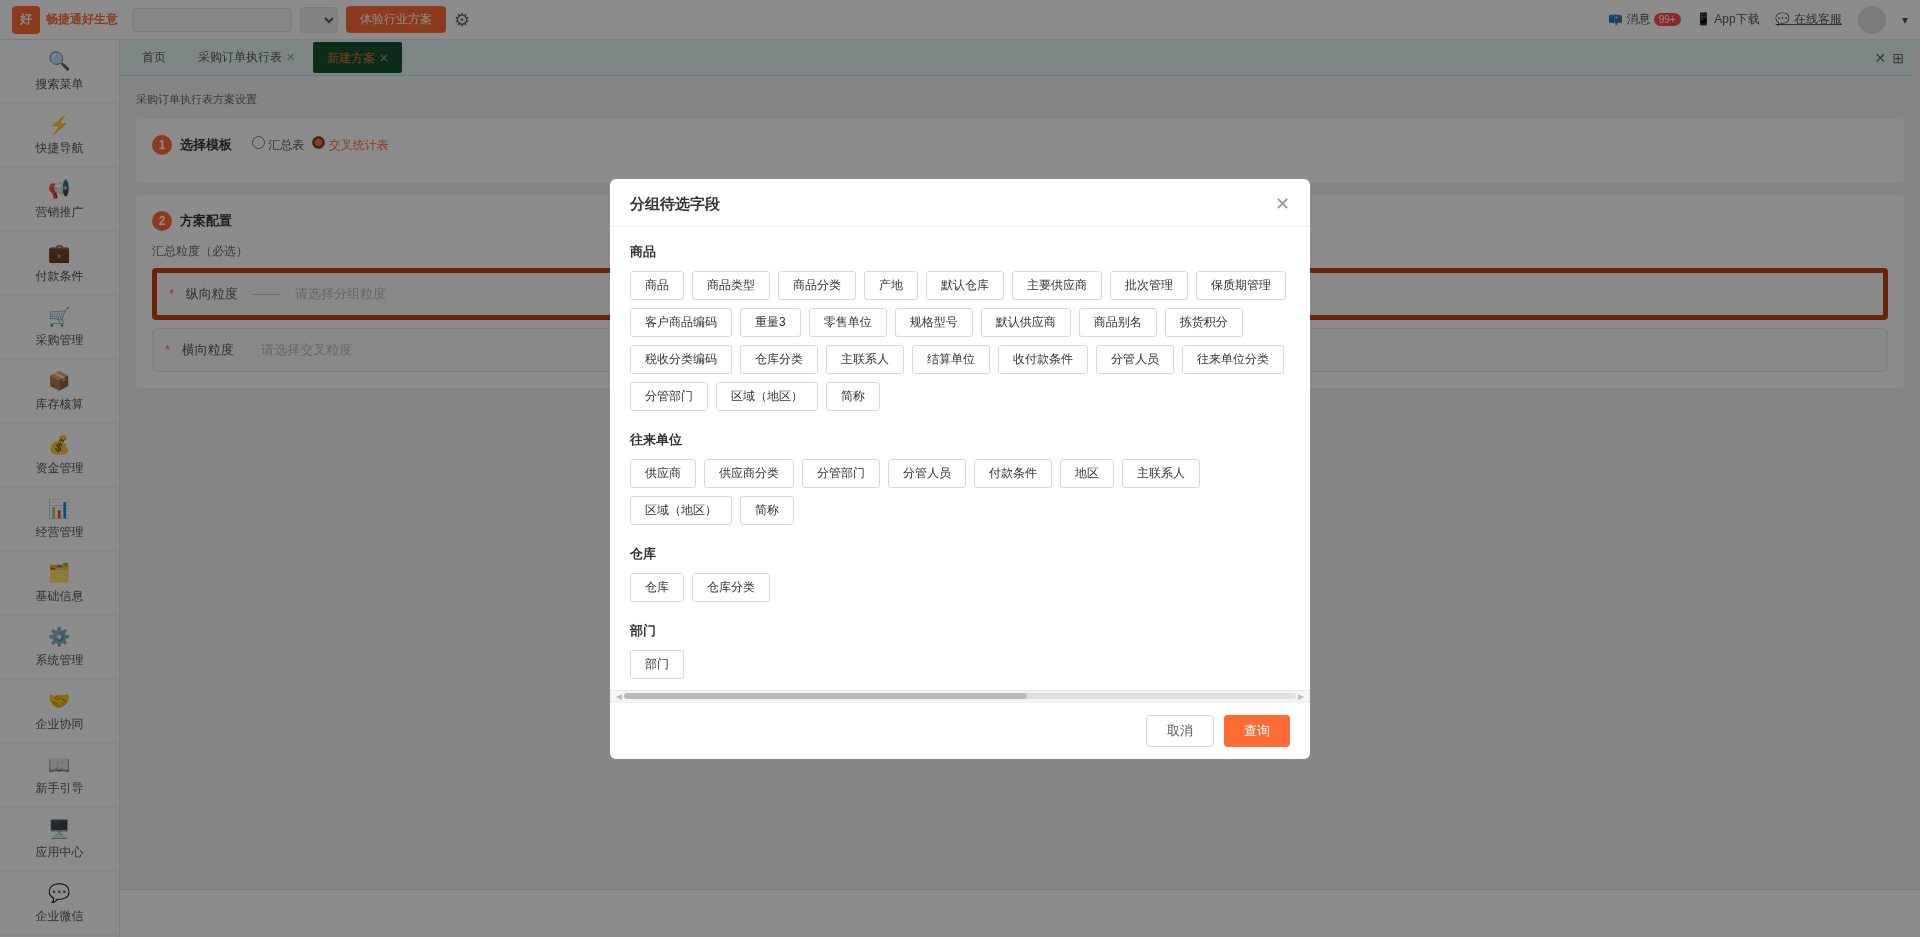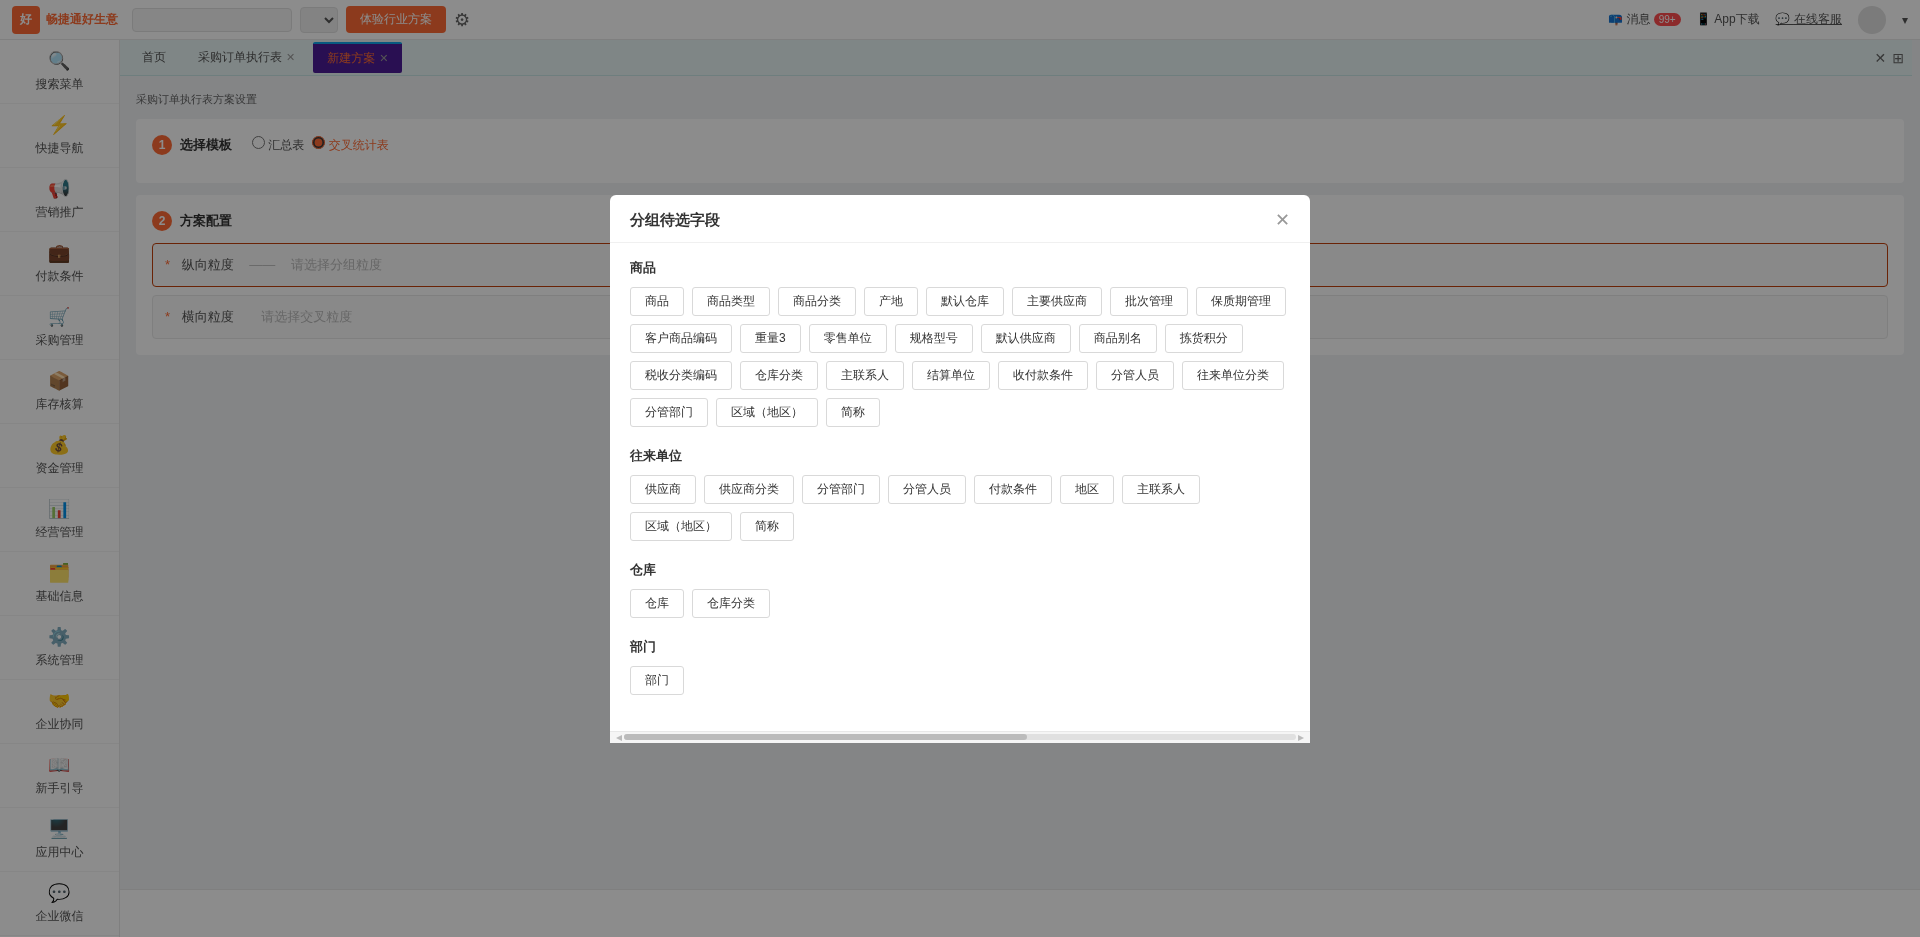--- a/index.html
+++ b/index.html
@@ -112,23 +112,23 @@
     }
     .tab {
       padding: 6px 14px;
       font-size: 12px;
       cursor: pointer;
       color: #555;
       border-radius: 2px;
       white-space: nowrap;
     }
     .tab.active {
-      background: #4c1d95;
+      background: #14532d;
       color: #ff6b35;
-      border-top: 2px solid #0ea5e9;
+      border-top: 2px solid #14532d;
       text-align: right;
     }
     .tab-close {
       margin-left: 4px;
       color: #999;
       font-size: 11px;
     }
 
     
     .main-content {
@@ -423,21 +423,22 @@
       <label style="font-size:12px;font-weight:normal;color:#ff6b35;">
         <input type="radio" name="template" checked="" style="accent-color: rgb(255, 107, 53);"> <span>交叉统计表</span>
       </label>
     </div>
   </div>
   <div class="config-section">
     <div class="step-label">
       <span class="step-num">2</span>
       <span>方案配置</span>
     </div>
-    <div style="background:#f9f9f9;border:1px solid #c2410c;border-radius:4px;padding:12px;margin-bottom:8px;">
+    <div style="color:#666;font-size:12px;margin-bottom:8px;">汇总粒度（必选）</div>
+    <div style="background:#f9f9f9;border:5px solid #c2410c;border-radius:4px;padding:12px;margin-bottom:8px;">
       <span style="color:#ff6b35;margin-right:8px;">*</span>
       <span style="color:#555;margin-right:12px;">纵向粒度</span>
       <span style="color:#bbb;">——</span>
       <span style="color:#bbb;margin-left:12px;">请选择分组粒度</span>
     </div>
     <div style="background:#f9f9f9;border:1px solid #e8e8e8;border-radius:4px;padding:12px;">
       <span style="color:#ff6b35;margin-right:8px;">*</span>
       <span style="color:#555;margin-right:12px;">横向粒度</span>
       <span style="color:#bbb;margin-left:12px;">请选择交叉粒度</span>
     </div>
@@ -510,20 +511,24 @@
           </div>
         </div>
       </div>
     <div class="modal-scroll-bar">
       <span style="color:#bbb;font-size:12px;padding:0 2px;">◂</span>
       <div class="scroll-track">
         <div class="scroll-thumb"></div>
       </div>
       <span style="color:#bbb;font-size:12px;padding:0 2px;">▸</span>
     </div>
+    <div class="modal-footer">
+      <button class="btn-cancel">取消</button>
+      <button class="btn-confirm">查询</button>
+    </div>
   </div>
 </div>
 
 <div class="bottom-bar">
   <div class="bottom-left">
     <span class="bottom-icon">⚙</span>
     <span class="bottom-icon">🔊</span>
   </div>
 </div>
 

